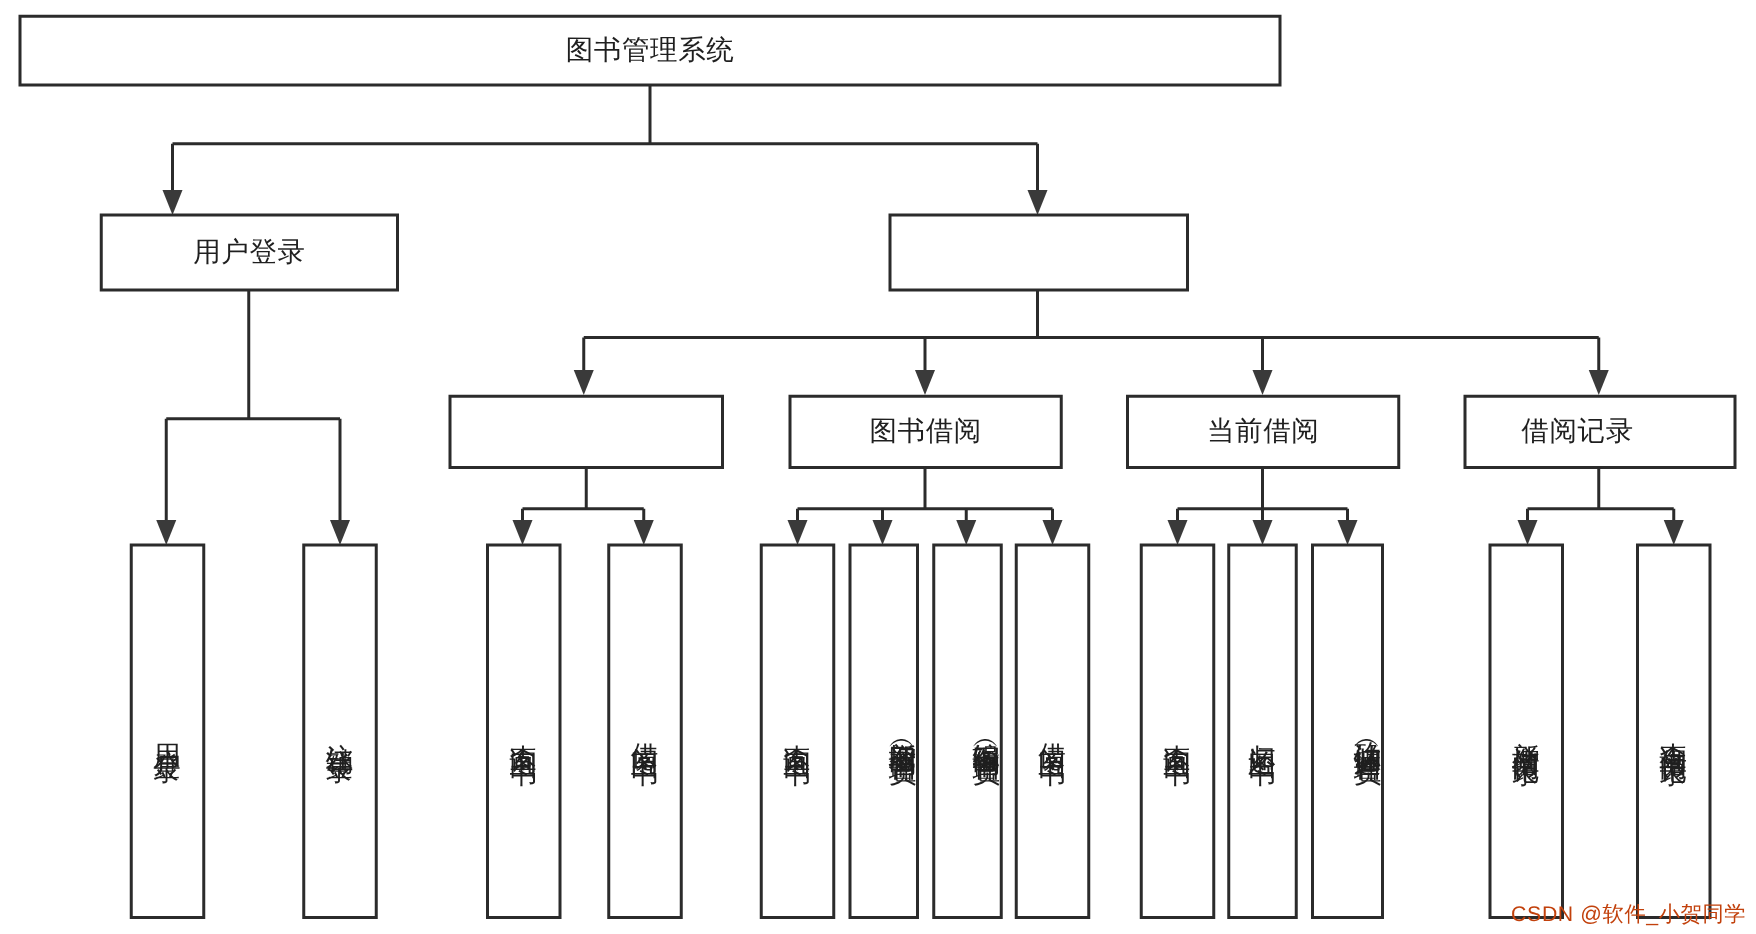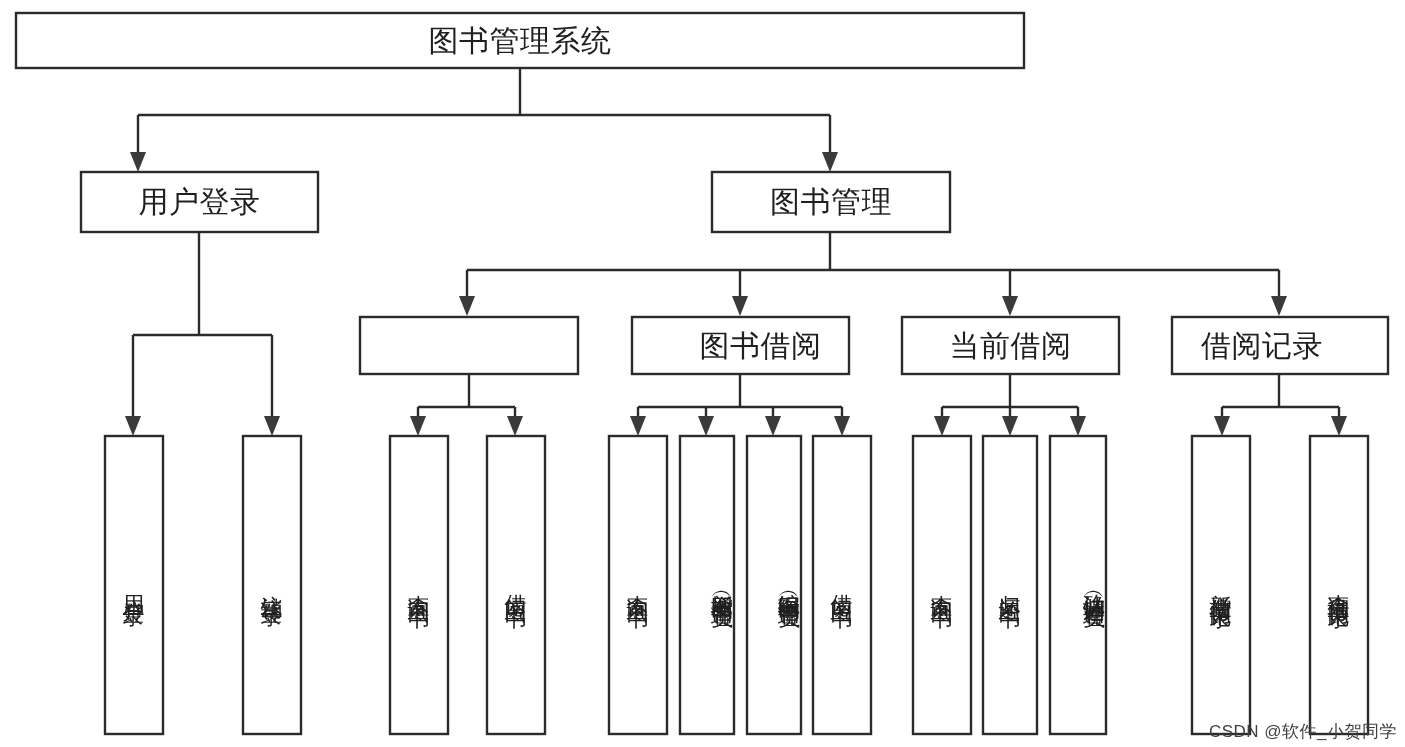--- a/index.html
+++ b/index.html
@@ -46,39 +46,39 @@
     position: absolute;
     display: flex;
     align-items: center;
     justify-content: center;
     color: #1f1f1f;
     font-family: "Liberation Sans", "DejaVu Sans", sans-serif;
     pointer-events: none;
     box-sizing: border-box;
   }
   .node-label.horizontal {
-    font-size: 30px;
+    font-size: 22px;
     letter-spacing: 0.5px;
     line-height: 1.2;
     white-space: nowrap;
   }
   .node-label.vertical {
     writing-mode: vertical-rl;
     text-orientation: upright;
     font-size: 22px;
     letter-spacing: 4px;
     line-height: 1.05;
     white-space: nowrap;
   }
   .watermark {
     position: absolute;
     right: 8px;
     bottom: 4px;
     font-size: 17px;
-    color: #404040;
+    color: #c2410c;
     font-family: "Liberation Sans", "DejaVu Sans", sans-serif;
     letter-spacing: 0.5px;
     white-space: nowrap;
   }
 </style>
 </head>
 <body>
 
 <div id="diagram-root">
 
@@ -173,24 +173,23 @@
 
     <rect class="node-box" x="1192" y="436" width="58" height="298"></rect>
     <rect class="node-box" x="1310" y="436" width="58" height="298"></rect>
 
   </svg>
 
   <div class="node-label horizontal" style="left:16px; top:13px; width:1008px; height:55px;">图书管理系统</div>
 
   <div class="node-label horizontal" style="left:81px; top:172px; width:237px; height:60px;">用户登录</div>
 
-  <div class="node-label horizontal" style="left:712px; top:172px; width:238px; height:60px;">图书管理</div>
-
-
-  <div class="node-label horizontal" style="left:652px; top:317px; width:217px; height:57px;">图书借阅</div>
+
+
+  <div class="node-label horizontal" style="left:632px; top:317px; width:217px; height:57px;">图书借阅</div>
 
   <div class="node-label horizontal" style="left:902px; top:317px; width:217px; height:57px;">当前借阅</div>
 
   <div class="node-label horizontal" style="left:1172px; top:317px; width:180px; height:57px;">借阅记录</div>
 
   <div class="node-label vertical" style="left:105px; top:436px; width:58px; height:298px;">用户登录</div>
 
   <div class="node-label vertical" style="left:243px; top:436px; width:58px; height:298px;">注销登录</div>
 
   <div class="node-label vertical" style="left:390px; top:436px; width:58px; height:298px;">查询图书</div>

